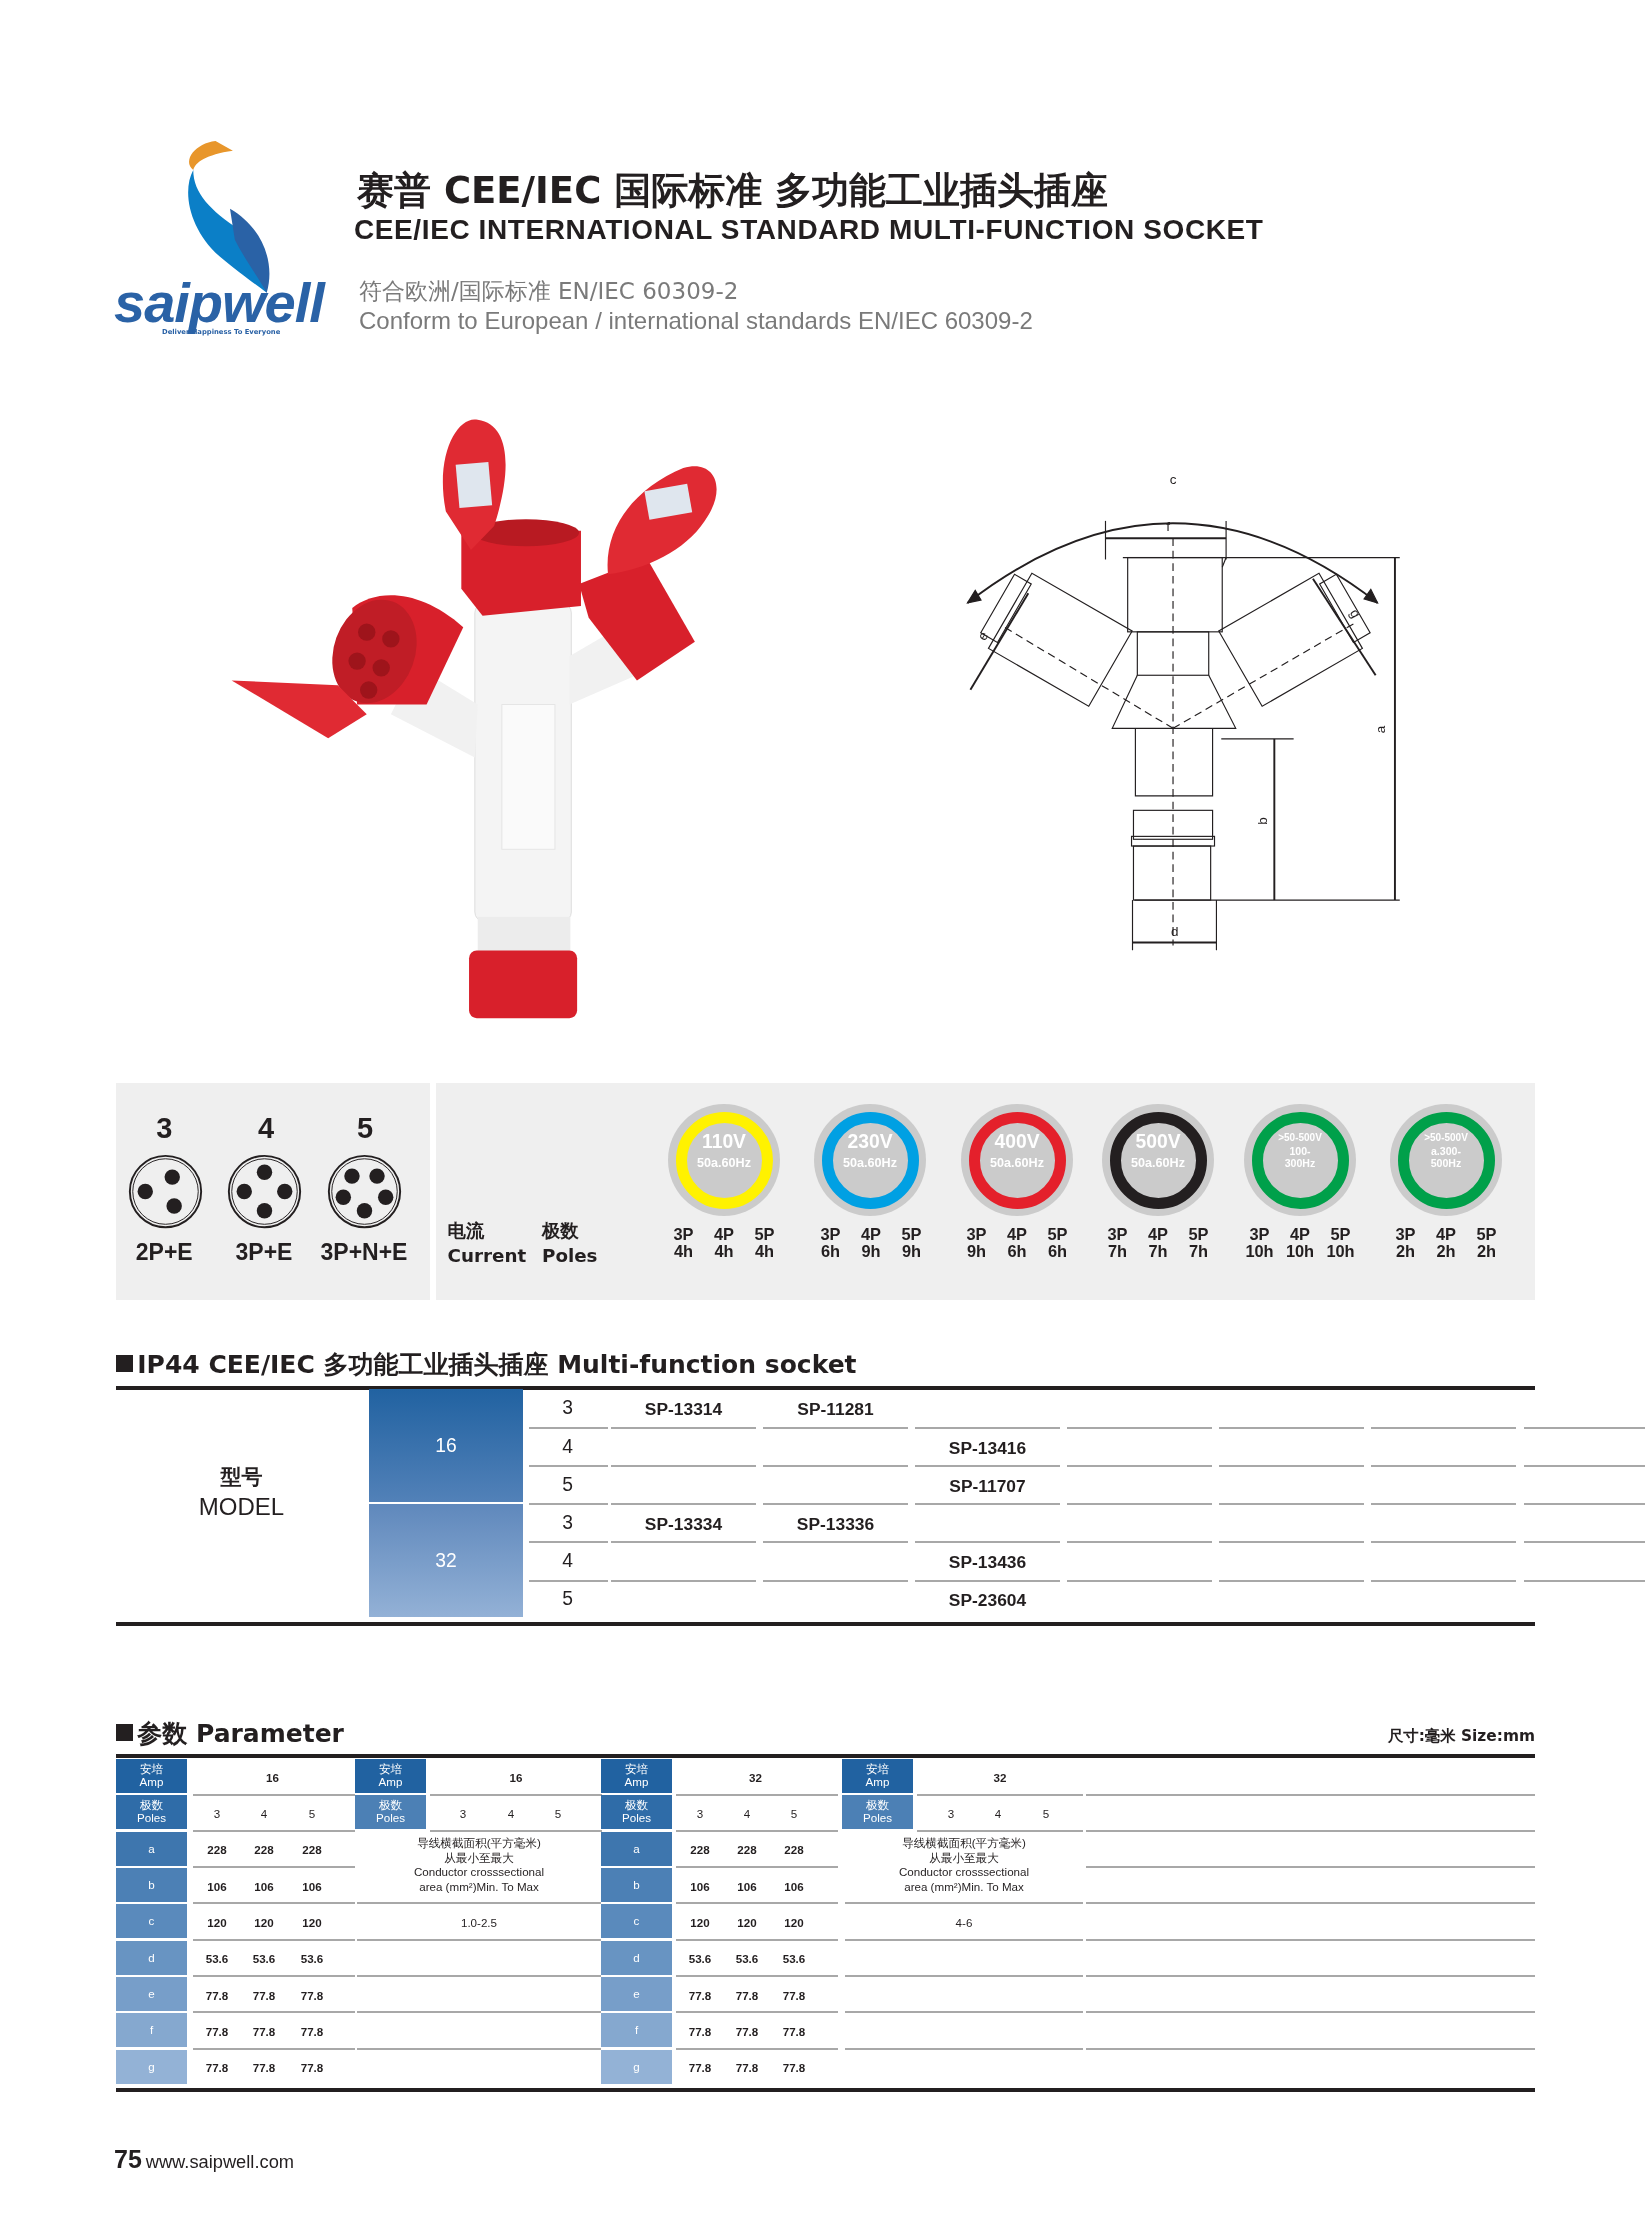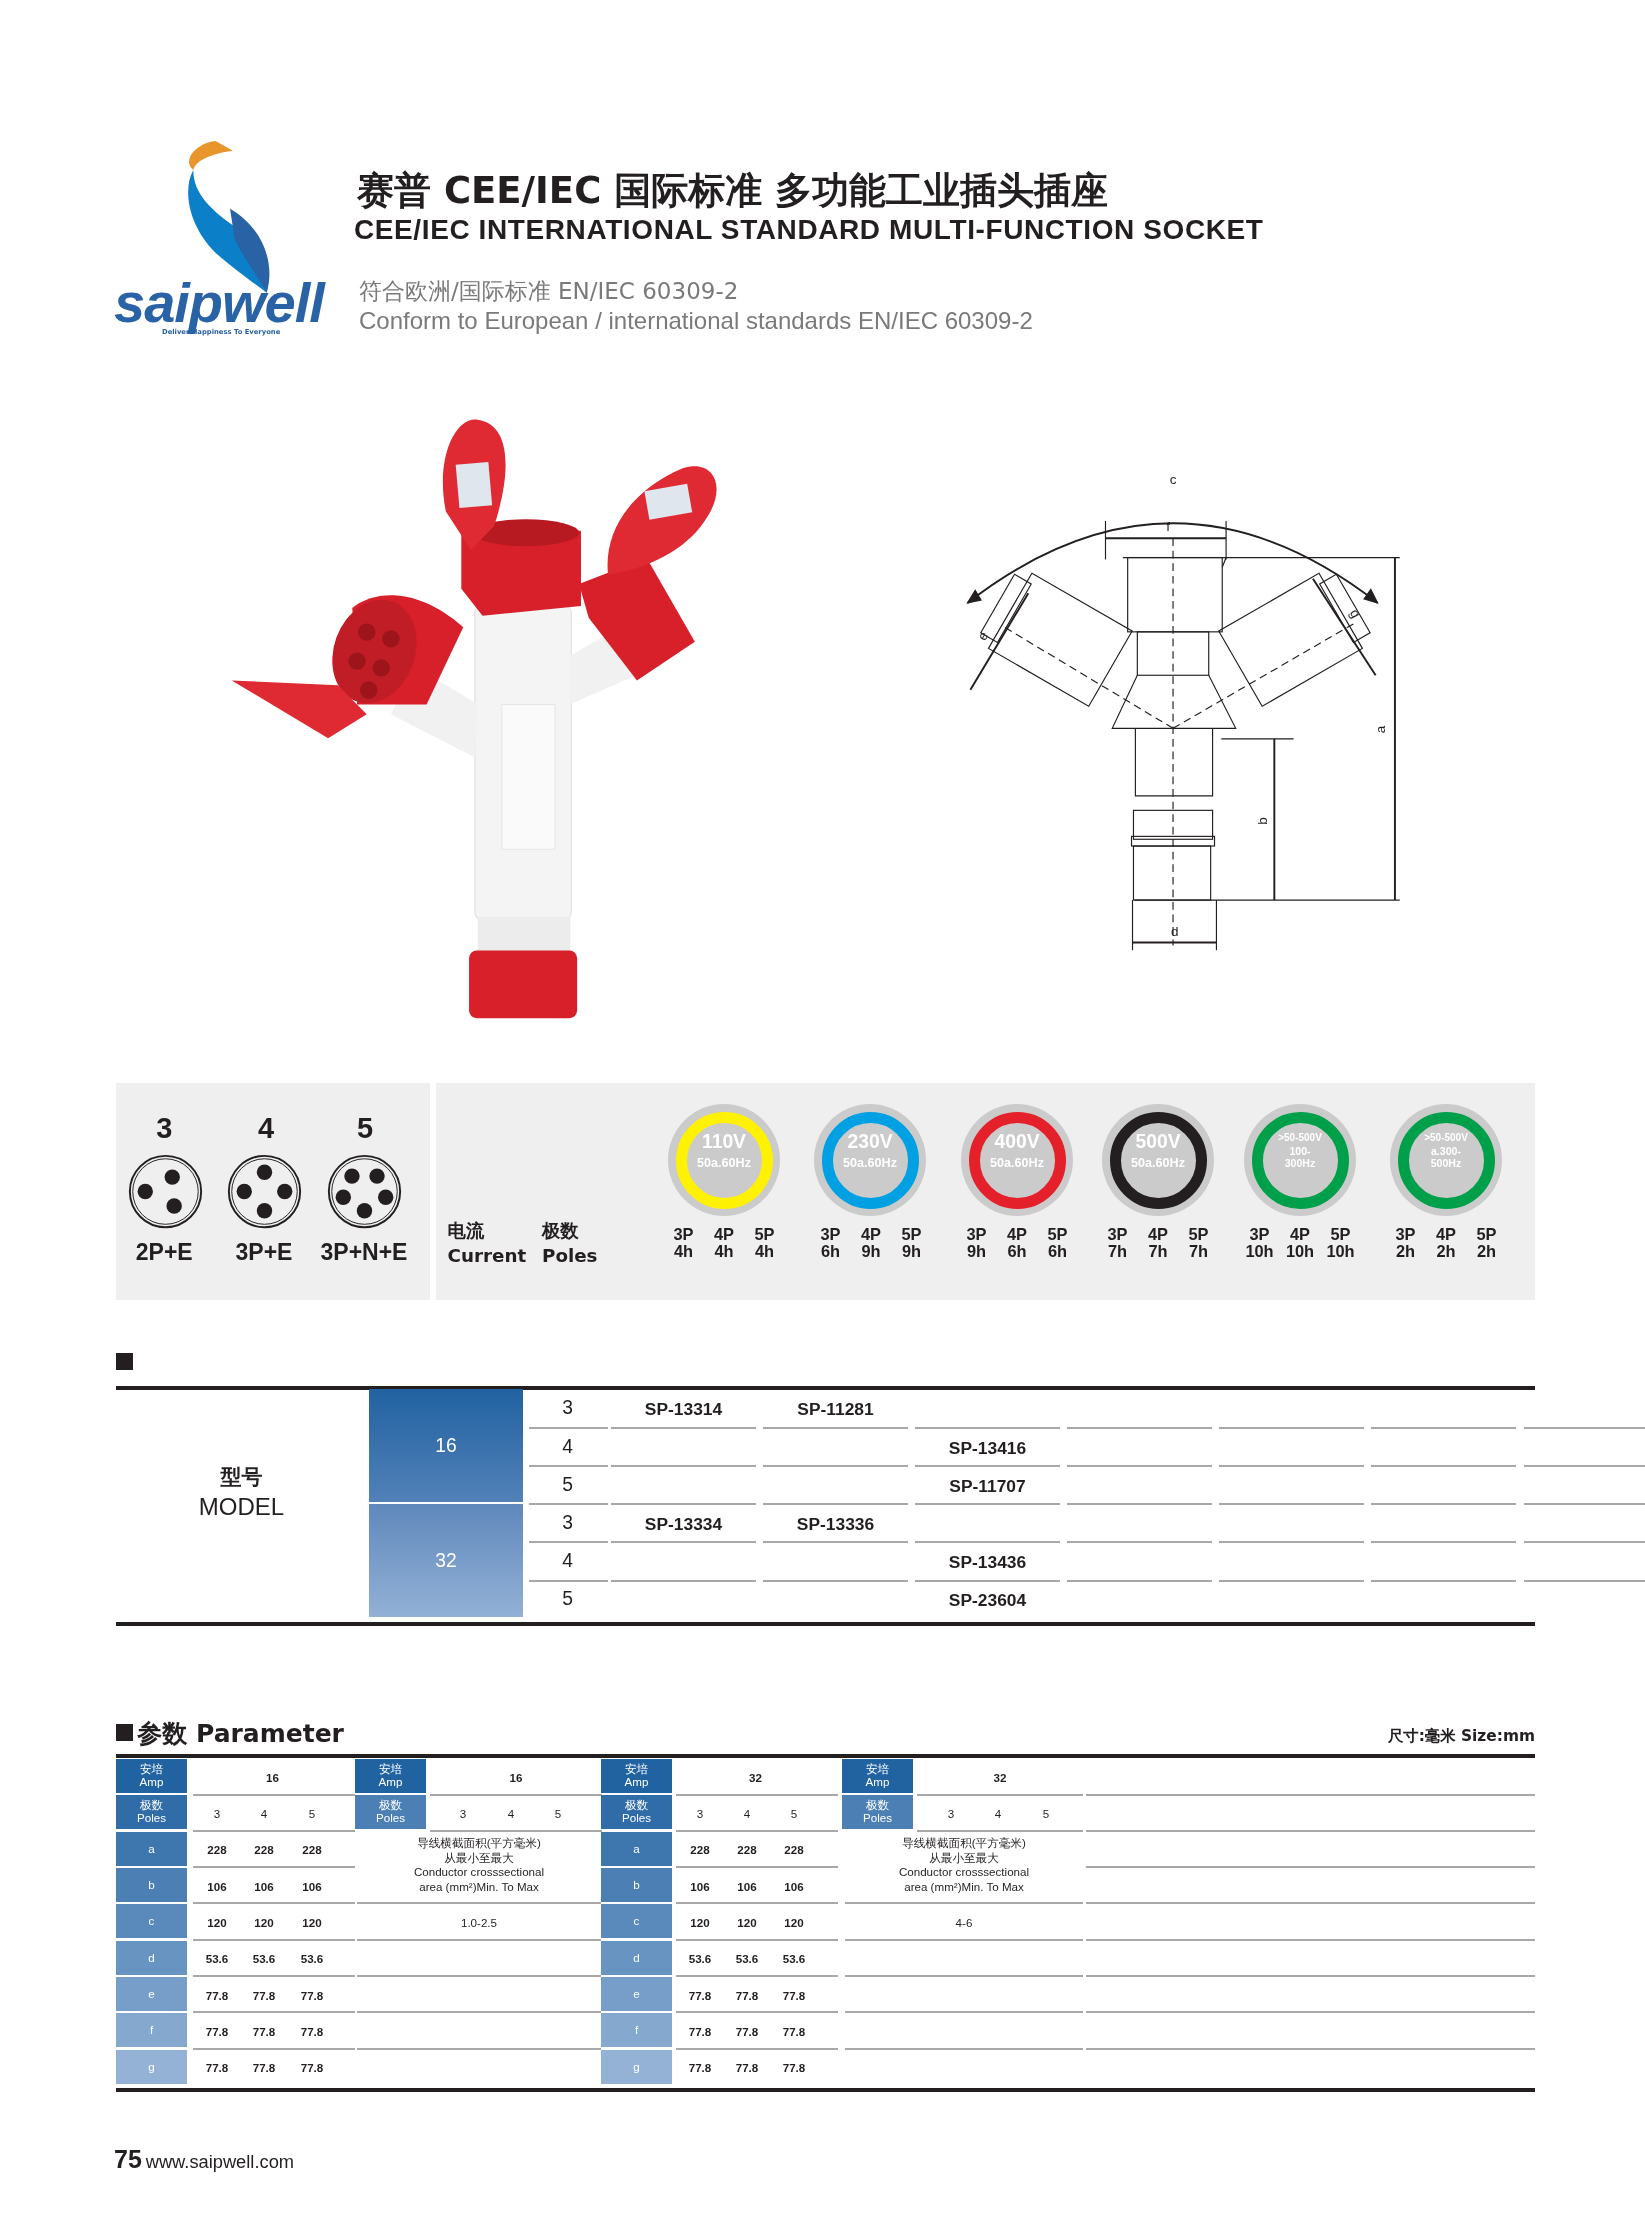--- a/index.html
+++ b/index.html
@@ -323,21 +323,21 @@
         <div>4P</div>
         <div>2h</div>
       </div>
       <div>
         <div>5P</div>
         <div>2h</div>
       </div>
     </div>
   </div>
 
-<div id="sec1" class="abs sec-h"><span class="sq"></span></div>
+<div id="sec1" class="abs sec-h"><span class="sq"></span><span>IP44 CEE/IEC 多功能工业插头插座 Multi-function socket</span></div>
 <div class="thick" style="top:1386px"></div>
 <div class="thick" style="top:1622px"></div>
 <div id="model-label" class="abs">
   <div>型号</div>
   <div class="en">MODEL</div>
 </div>
 <div id="amp16" class="amp-cell">16</div>
 <div id="amp32" class="amp-cell">32</div>
 <div id="model-rows"></div>
 

